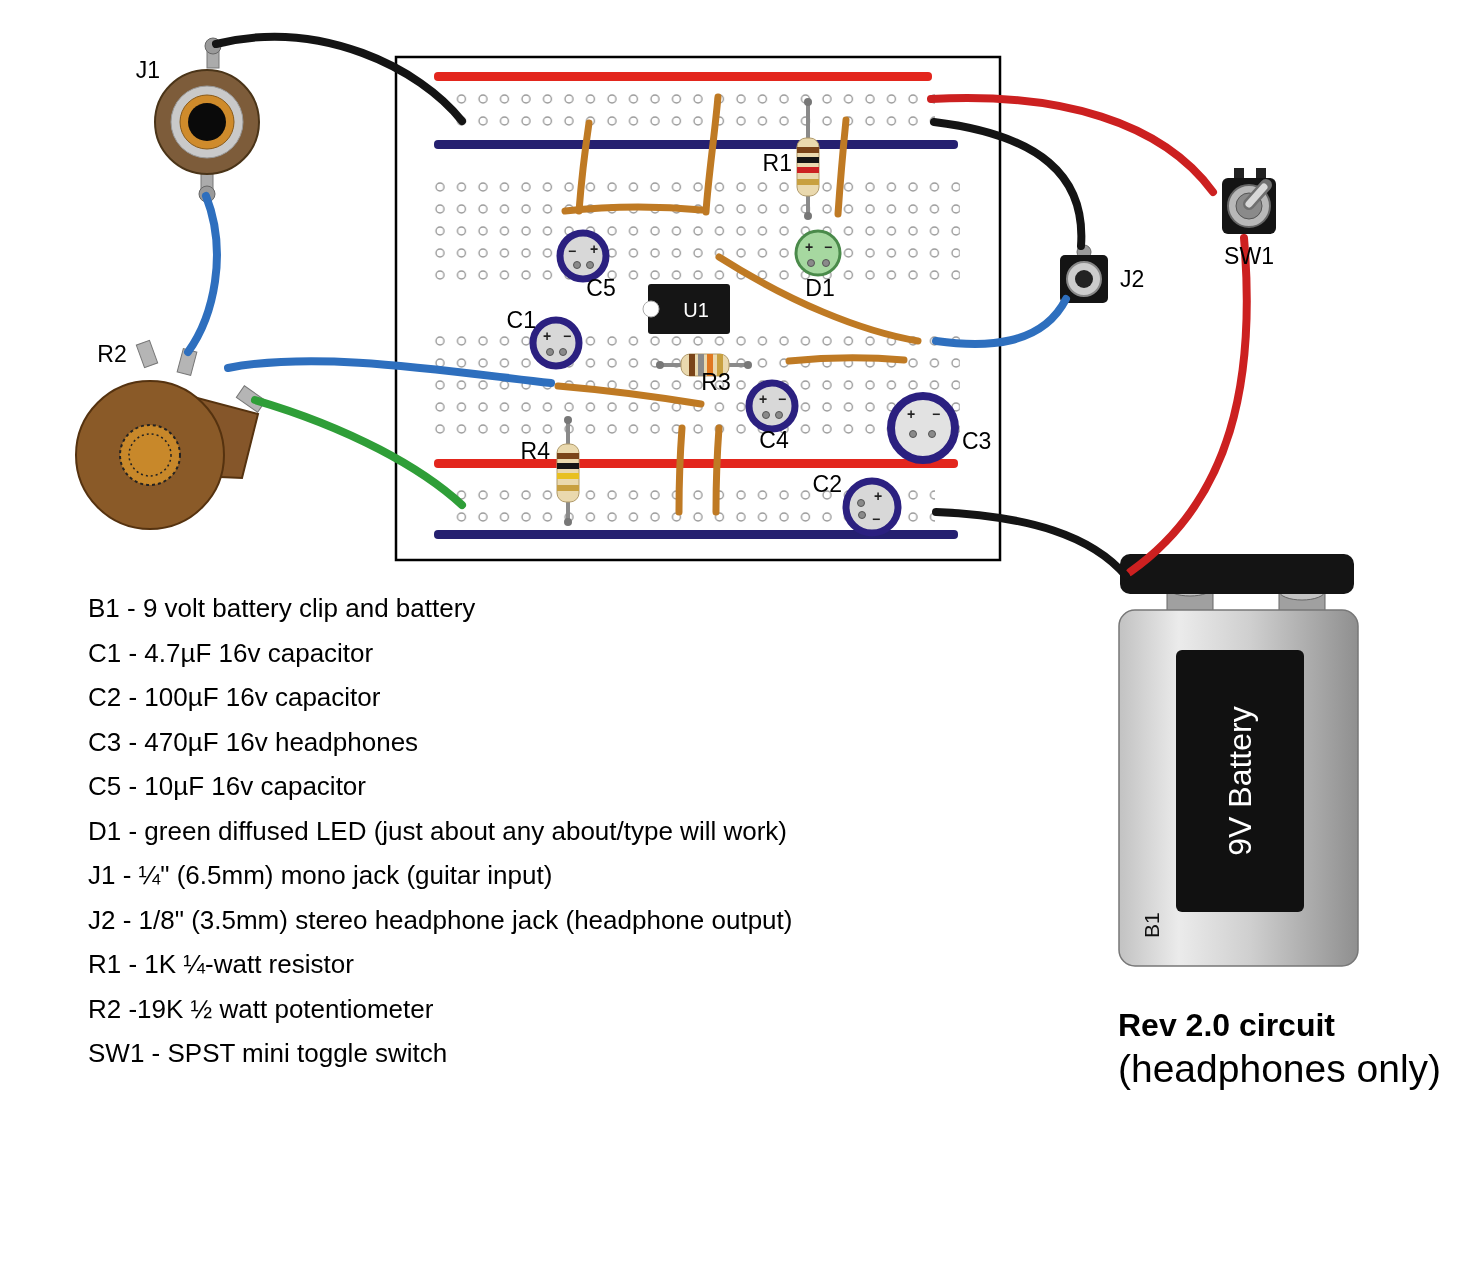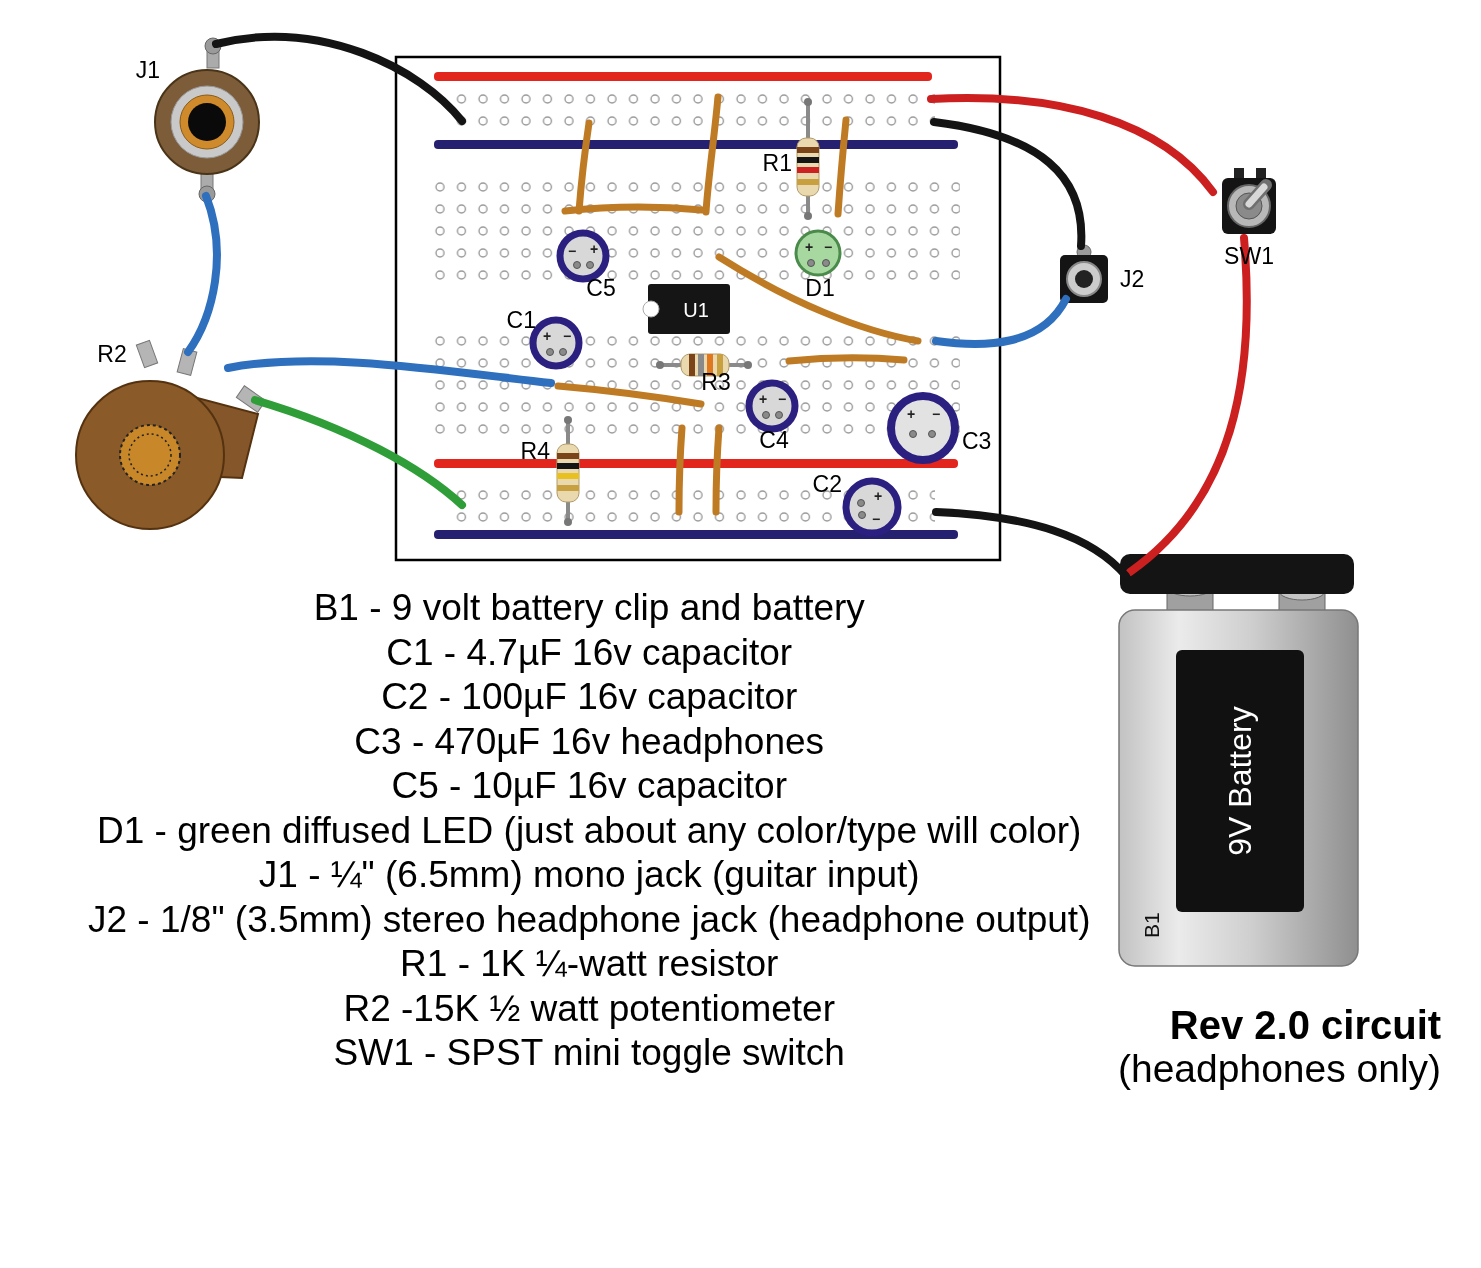--- a/index.html
+++ b/index.html
@@ -4,23 +4,23 @@
 <style>
   html,body{margin:0;padding:0;background:#fff;}
   .canvas{position:relative;width:1481px;height:1268px;background:#ffffff;
           font-family:"Liberation Sans", sans-serif;overflow:hidden;}
   svg{position:absolute;left:0;top:0;}
   .lbl{font-family:"Liberation Sans", sans-serif;font-size:23px;fill:#000;}
   .mark{font-family:"Liberation Sans", sans-serif;font-size:14px;font-weight:bold;fill:#222;}
   .chiplbl{font-family:"Liberation Sans", sans-serif;font-size:20px;fill:#fff;}
   .battlbl{font-family:"Liberation Sans", sans-serif;font-size:32px;fill:#fff;}
   .b1lbl{font-family:"Liberation Sans", sans-serif;font-size:21px;fill:#111;}
-  .parts-list{position:absolute;left:88px;top:586px;font-size:37px;line-height:44.5px;color:#000;text-align:center;}
+  .parts-list{position:absolute;left:88px;top:586px;font-size:26px;line-height:44.5px;color:#000;}
   .footer{position:absolute;left:1118px;top:1004px;color:#000;line-height:43px;}
-  .footer-title{font-weight:bold;font-size:40px;text-align:right;}
+  .footer-title{font-weight:bold;font-size:32px;}
   .footer-subtitle{font-size:39px;}
 </style>
 </head>
 <body>
 
 <div class="canvas">
 
 <svg width="1481" height="1268" viewBox="0 0 1481 1268">
   <defs>
     <pattern id="holes" width="21.5" height="22" patternUnits="userSpaceOnUse">
@@ -223,25 +223,25 @@
     <text class="lbl" x="1249" y="264" text-anchor="middle">SW1</text>
   </g>
 </svg>
 
   <div class="parts-list">
     <div>B1 - 9 volt battery clip and battery</div>
     <div>C1 - 4.7µF 16v capacitor</div>
     <div>C2 - 100µF 16v capacitor</div>
     <div>C3 - 470µF 16v headphones</div>
     <div>C5 - 10µF 16v capacitor</div>
-    <div>D1 - green diffused LED (just about any color/type will color)</div>
+    <div>D1 - green diffused LED (just about any about/type will work)</div>
     <div>J1 - ¼" (6.5mm) mono jack (guitar input)</div>
     <div>J2 - 1/8" (3.5mm) stereo headphone jack (headphone output)</div>
     <div>R1 - 1K ¼-watt resistor</div>
-    <div>R2 -15K ½ watt potentiometer</div>
+    <div>R2 -19K ½ watt potentiometer</div>
     <div>SW1 - SPST mini toggle switch</div>
   </div>
 
   <div class="footer">
     <div class="footer-title">Rev 2.0 circuit</div>
     <div class="footer-subtitle">(headphones only)</div>
   </div>
 
 </div>
 

